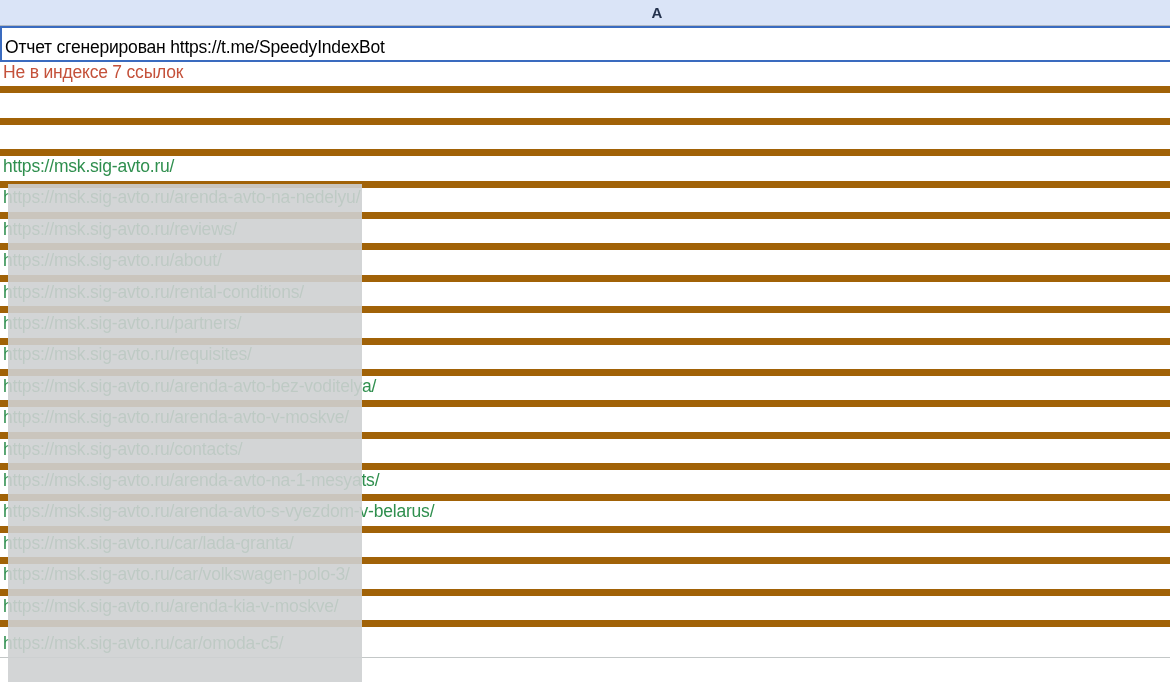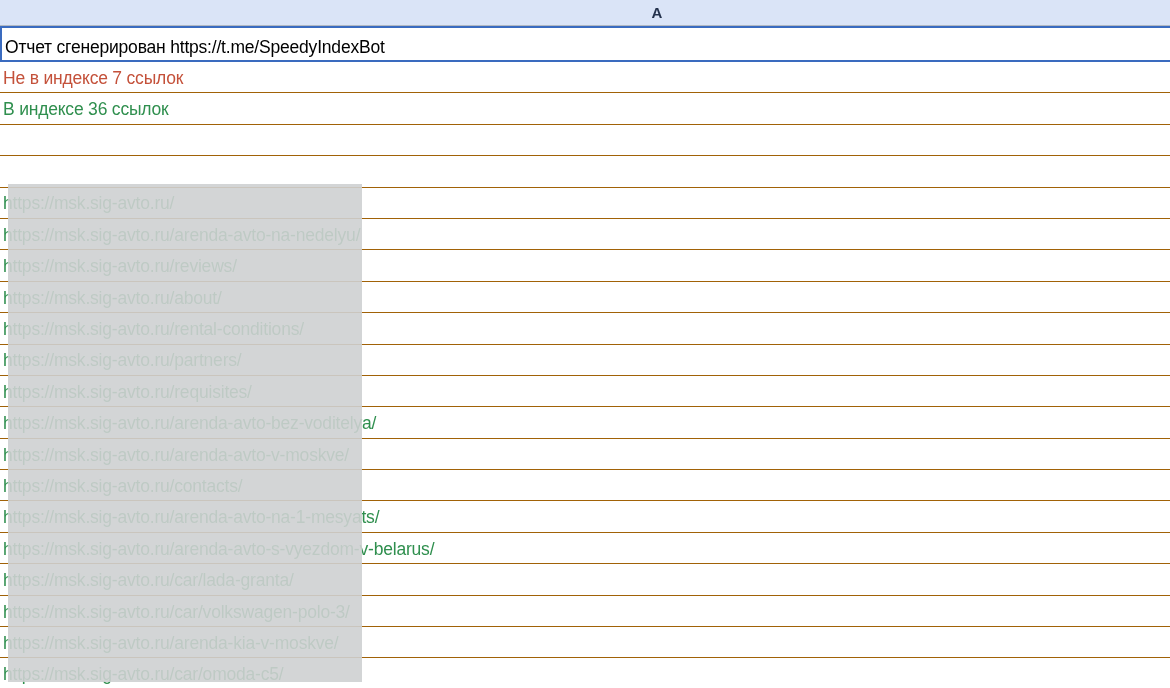--- a/index.html
+++ b/index.html
@@ -21,21 +21,21 @@
   .col-header .col-label {
     position:absolute; left:639px; top:4px; width:36px;
     text-align:center;
     font-size:15px; font-weight:700; color:#24324d;
   }
   
   .rows { position:absolute; top:26px; left:0; right:0; }
   .row {
     height:31.4px;
     box-sizing:border-box;
-    border-bottom:1px solid #a16207;
+    border-bottom:7px solid #a16207;
     display:flex; align-items:flex-end;
     padding:0 0 5px 3px;
     font-size:17.5px; letter-spacing:-0.2px; line-height:1;
     white-space:nowrap; overflow:hidden;
     color:#000;
   }
   .row.selected {
     height:36px;
     border:2px solid var(--sel,#3a6bbf);
     border-right:none;
@@ -56,21 +56,20 @@
 </head>
 <body>
 
 <div class="col-header">
   <div class="col-label">A</div>
 </div>
 
 <div class="rows">
     <div class="row title selected">Отчет сгенерирован https://t.me/SpeedyIndexBot</div>
     <div class="row error">Не в индексе 7 ссылок</div>
-    <div class="row success">В индексе 36 ссылок</div>
     <div class="row empty"></div>
     <div class="row empty"></div>
     <div class="row url">https://msk.sig-avto.ru/</div>
     <div class="row url">https://msk.sig-avto.ru/arenda-avto-na-nedelyu/</div>
     <div class="row url">https://msk.sig-avto.ru/reviews/</div>
     <div class="row url">https://msk.sig-avto.ru/about/</div>
     <div class="row url">https://msk.sig-avto.ru/rental-conditions/</div>
     <div class="row url">https://msk.sig-avto.ru/partners/</div>
     <div class="row url">https://msk.sig-avto.ru/requisites/</div>
     <div class="row url">https://msk.sig-avto.ru/arenda-avto-bez-voditelya/</div>

